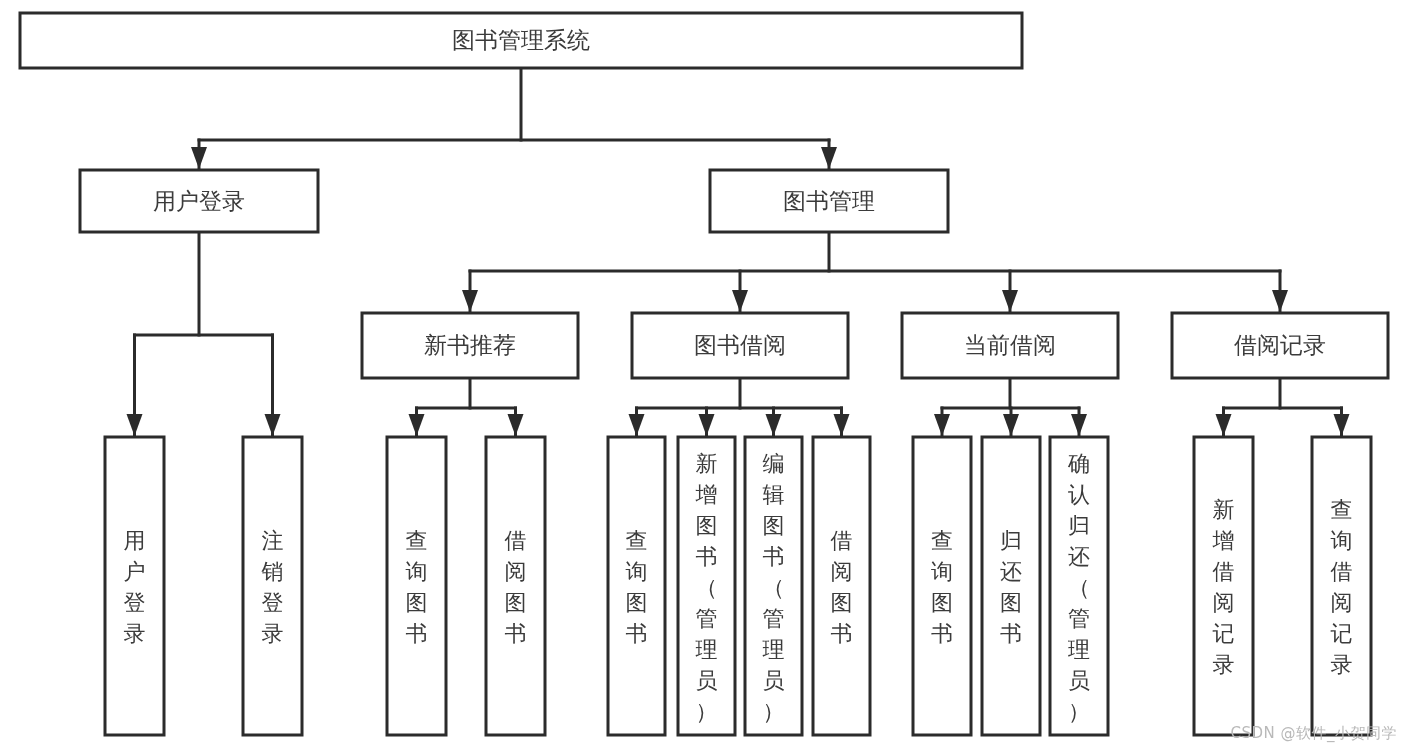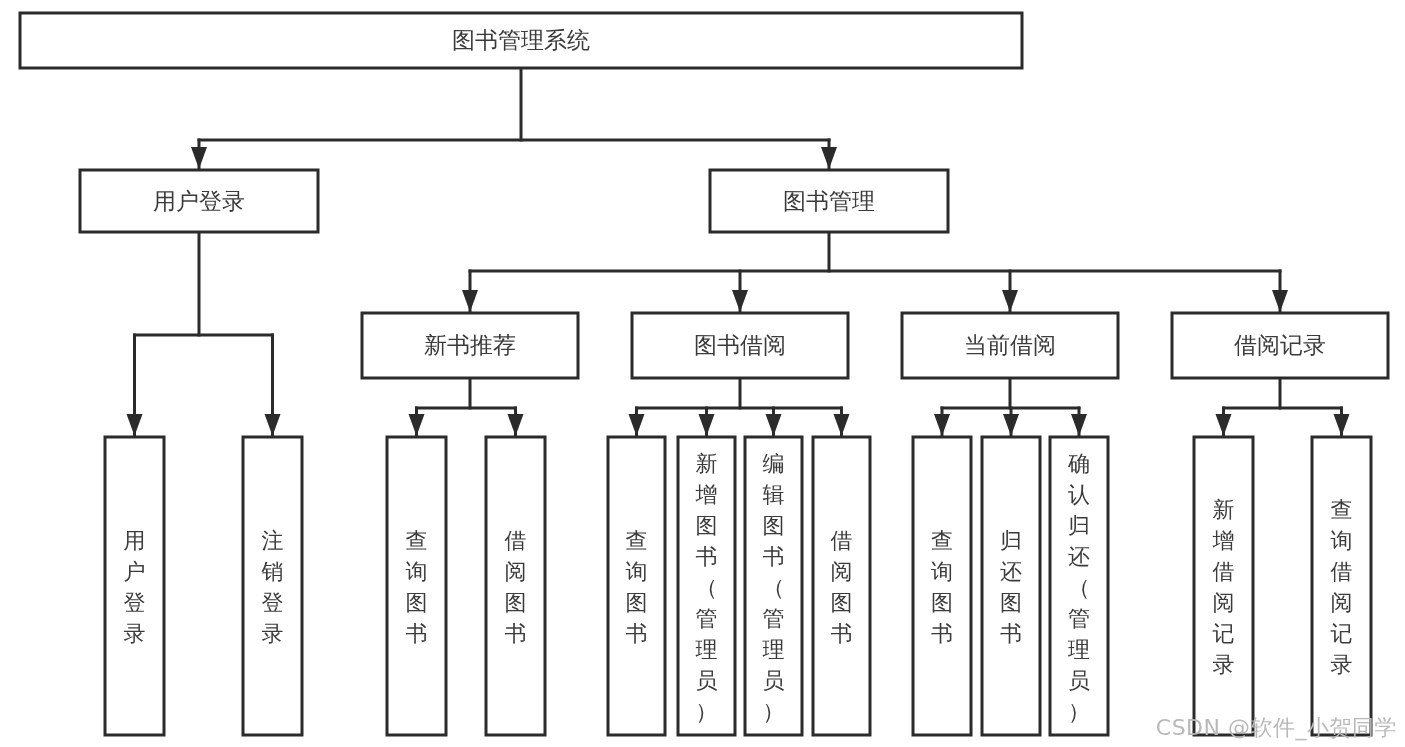--- a/index.html
+++ b/index.html
@@ -10,21 +10,21 @@
   .node-box{fill:#ffffff;stroke:#2b2b2b;stroke-width:3;}
   .connector{stroke:#2b2b2b;stroke-width:3;fill:none;stroke-linecap:square;}
   .arrow-head{fill:#2b2b2b;stroke:none;}
   .node-label{fill:#3b3b3b;font-size:23px;
               font-family:"DejaVu Sans","Liberation Sans",sans-serif;
               text-anchor:middle;dominant-baseline:middle;}
   .leaf-label{fill:#3b3b3b;font-size:22px;
               font-family:"DejaVu Sans","Liberation Sans",sans-serif;
               text-anchor:middle;}
   .watermark{position:absolute;right:8px;bottom:4px;color:#b9b9b9;
-             font-size:22px;letter-spacing:.5px;
+             font-size:15px;letter-spacing:.5px;
              font-family:"DejaVu Sans","Liberation Sans",sans-serif;
              white-space:nowrap;user-select:none;}
 </style>
 </head>
 <body>
 
 <div id="diagram-root">
   <svg id="tree" viewBox="0 0 1405 747">
     <g id="connectors">
         <line x1="521" y1="68" x2="521" y2="140" class="connector"></line>

